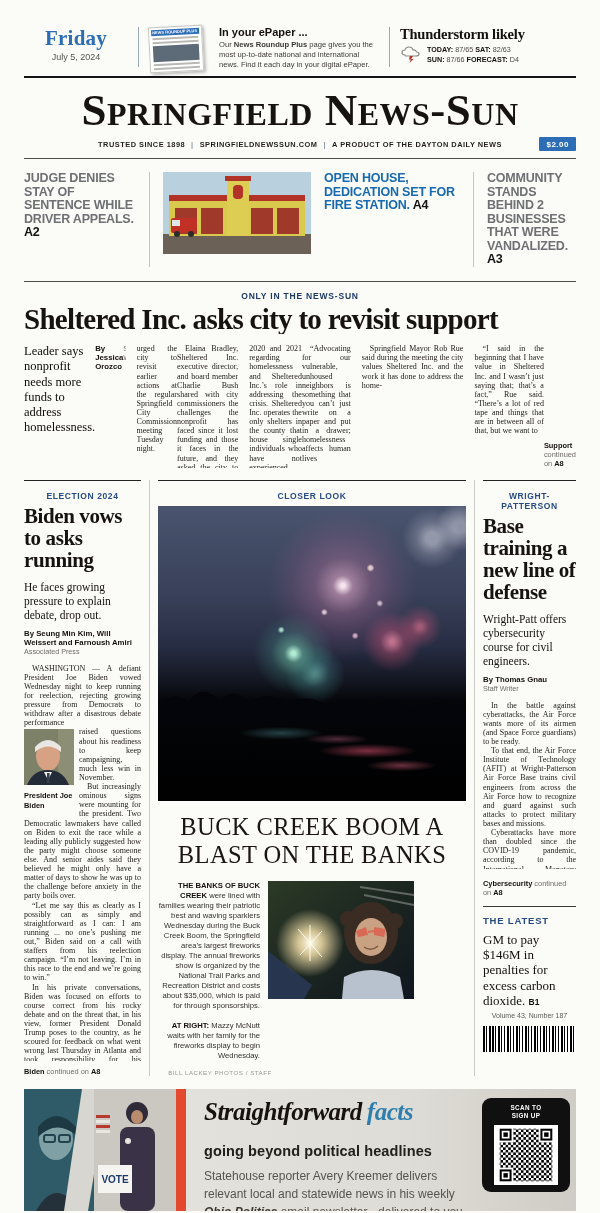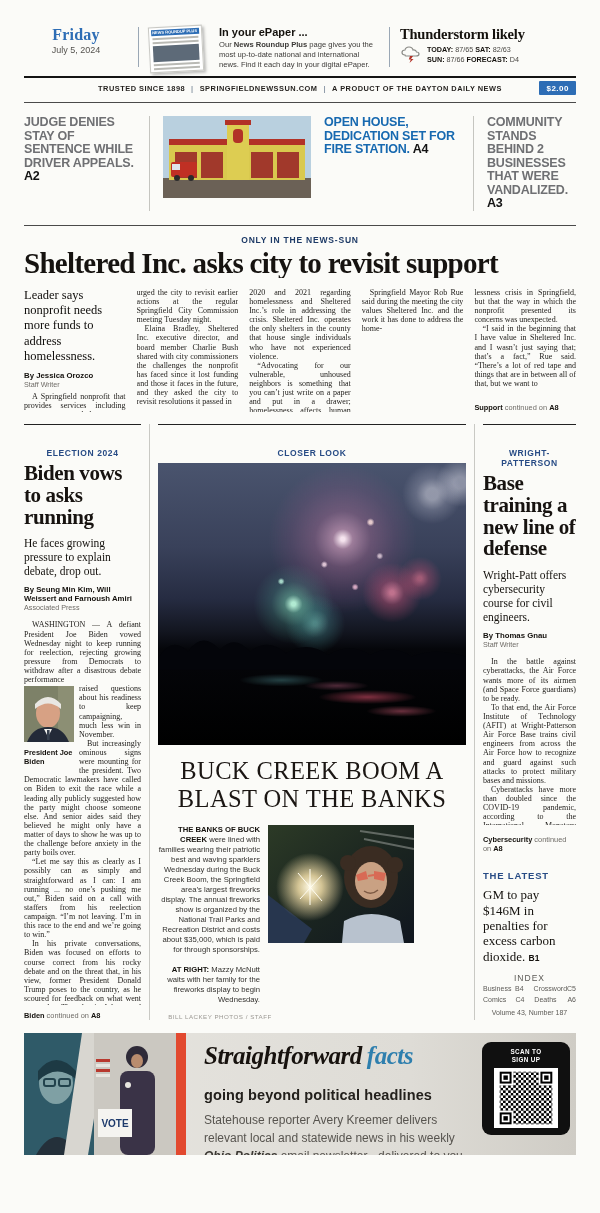--- a/index.html
+++ b/index.html
@@ -3,21 +3,21 @@
 <meta charset="utf-8">
 <style>
   *{margin:0;padding:0;box-sizing:border-box}
   html,body{background:#e9e9e7}
   body{width:600px;height:1213px;font-family:"Liberation Sans",sans-serif;color:#1b1b1b;overflow:hidden}
   .page{width:600px;height:1213px;background:#fbfbf8;padding:0 24px;position:relative;overflow:hidden}
 
   
   .topbar{display:flex;align-items:flex-start;gap:10px;padding-top:26px;height:76px}
   .tb-date{width:104px;text-align:center;flex:none}
-  .tb-day{font-family:"Liberation Serif",serif;font-weight:bold;font-size:16px;color:#2d6db5;letter-spacing:.2px}
+  .tb-day{font-family:"Liberation Serif",serif;font-weight:bold;font-size:21px;color:#2d6db5;letter-spacing:.2px}
   .tb-fulldate{font-size:9px;color:#55534f;margin-top:1px}
   .vsep{width:1px;background:#9aa7b5;height:40px;margin-top:1px;flex:none}
   .tb-epaper{flex:1;display:flex;gap:16px}
   .ep-thumb{width:54px;height:46px;flex:none;background:#fff;border:1px solid #c9c9c4;box-shadow:2px 2px 3px rgba(0,0,0,.25);transform:rotate(-3deg);overflow:hidden;padding:2px}
   .ep-thumb-bar{background:#2d6db5;color:#fff;font-size:4px;font-weight:bold;line-height:6px;height:6px;overflow:hidden;white-space:nowrap;padding-left:1px}
   .ep-line{height:2px;background:#b9b9b4;margin:2px 1px 0}
   .ep-photo{height:16px;background:#5d6a78;margin:2px 1px 0}
   .ep-text{max-width:244px}
   .ep-title{font-size:11px;font-weight:bold;color:#14110d}
   .ep-body{font-size:7.6px;line-height:1.3;color:#3c3a37;margin-top:2px}
@@ -46,32 +46,32 @@
   .t2{width:136px;flex:none}
   .t3{flex:1}
   .tsep{width:1px;background:#c5c5c0;align-self:stretch;flex:none}
   .t-img{width:148px;height:82px;flex:none}
 
   
   .lead{padding-top:9px}
   .kicker{font-size:8.5px;font-weight:bold;color:#1d3a66;letter-spacing:.8px;text-align:center}
   .lead-headline{font-family:"Liberation Serif",serif;font-weight:bold;font-size:29px;letter-spacing:-.7px;color:#161310;line-height:1.05;margin:3px 0 10px;white-space:nowrap;overflow:hidden}
   .lead-grid{display:flex;gap:11px;height:124px;overflow:hidden}
-  .lead-col{flex:1;overflow:hidden;display:flex;flex-direction:column}
+  .lead-col{flex:1;overflow:hidden;display:flex;flex-direction:row}
   .deck{font-family:"Liberation Serif",serif;font-size:12.5px;line-height:1.22;color:#0e0c0a;margin-bottom:7px}
   .byline{font-size:7.8px;font-weight:bold;color:#14110d}
   .byrole{font-size:7.2px;color:#6e6b66;margin-bottom:3px}
   p.bodytext{font-family:"Liberation Serif",serif;font-size:8px;line-height:1.14;text-align:justify;text-indent:8px;color:#1d1b18}
   p.bodytext.cont{text-indent:0}
   .cont-line{margin-top:auto;padding-top:6px;font-size:7.4px;color:#6e6b66}
   .cont-line b{color:#14110d}
 
   
   .sections{display:flex;margin-top:12px;height:596px;overflow:hidden}
-  .sec{border-top:1.5px solid #222;padding-top:23px;overflow:hidden;display:flex;flex-direction:column}
+  .sec{border-top:1.5px solid #222;padding-top:10px;overflow:hidden;display:flex;flex-direction:column}
   .sec-left{width:117px;flex:none}
   .sec-center{width:308px;flex:none}
   .sec-right{flex:1}
   .sec-vsep{width:1px;background:#c9c9c4;margin:0 8px;flex:none}
   .kicker-col{font-size:8.5px;font-weight:bold;color:#274b85;letter-spacing:.6px;text-align:center}
   .col-headline{font-family:"Liberation Serif",serif;font-weight:bold;font-size:21px;line-height:1.04;letter-spacing:-.4px;color:#171310;margin-top:5px}
   .col-deck{font-family:"Liberation Serif",serif;font-size:11.5px;line-height:1.22;color:#14110d;margin-top:8px}
   .col-by{margin-top:7px}
   .col-body{margin-top:5px;overflow:hidden;flex:1}
   .col-body p{margin-bottom:0}
@@ -167,20 +167,23 @@
         </svg>
         <div class="w-lines">
           <div><b>TODAY:</b> <span>87/65</span> <b>SAT:</b> <span>82/63</span></div>
           <div><b>SUN:</b> <span>87/66</span> <b>FORECAST:</b> <span>D4</span></div>
         </div>
       </div>
     </div>
   </div>
   <div class="rule-black"></div>
 
+  <div class="masthead">
+    <h1>Springfield News-Sun</h1>
+  </div>
   <div class="trustbar">
     <span>TRUSTED SINCE 1898</span><span class="trust-sep">|</span><span>SPRINGFIELDNEWSSUN.COM</span><span class="trust-sep">|</span><span>A PRODUCT OF THE DAYTON DAILY NEWS</span>
     <span class="price-badge">$2.00</span>
   </div>
   <div class="rule-thin"></div>
 
   <div class="teasers">
     <div class="teaser t-gray t1"><span>Judge denies stay of sentence while driver appeals. </span><span class="pg">A2</span></div>
     <div class="tsep"></div>
     <svg class="t-img" viewBox="0 0 148 82">
@@ -221,21 +224,20 @@
         <p class="bodytext">Elaina Bradley, Sheltered Inc. executive director, and board member Charlie Bush shared with city commissioners the challenges the nonprofit has faced since it lost funding and those it faces in the future, and they asked the city to revisit resolutions it passed in</p>
       </div>
       <div class="lead-col">
         <p class="bodytext cont">2020 and 2021 regarding homelessness and Sheltered Inc.’s role in addressing the crisis. Sheltered Inc. operates the only shelters in the county that house single individuals who have not experienced violence.</p>
         <p class="bodytext">“Advocating for our vulnerable, unhoused neighbors is something that you can’t just write on a paper and put in a drawer; homelessness affects human lives</p>
       </div>
       <div class="lead-col">
         <p class="bodytext">Springfield Mayor Rob Rue said during the meeting the city values Sheltered Inc. and the work it has done to address the home-</p>
       </div>
       <div class="lead-col">
-        <p class="bodytext cont">lessness crisis in Springfield, but that the way in which the nonprofit presented its concerns was unexpected.</p>
         <p class="bodytext">“I said in the beginning that I have value in Sheltered Inc. and I wasn’t just saying that; that’s a fact,” Rue said. “There’s a lot of red tape and things that are in between all of that, but we want to</p>
         <div class="cont-line"><b>Support</b><span> continued on </span><b>A8</b></div>
       </div>
     </div>
   </div>
 
   <div class="sections">
 
     <div class="sec sec-left">
       <div class="kicker-col">ELECTION 2024</div>
@@ -335,35 +337,20 @@
         <p class="bodytext">In the battle against cyberattacks, the Air Force wants more of its airmen (and Space Force guardians) to be ready.</p>
         <p class="bodytext">To that end, the Air Force Institute of Technology (AFIT) at Wright-Patterson Air Force Base trains civil engineers from across the Air Force how to recognize and guard against such attacks to protect military bases and missions.</p>
         <p class="bodytext">Cyberattacks have more than doubled since the COVID-19 pandemic, according to the International Monetary Fund. Many attacks are focused on monetary gain. The number of ransomware attacks worldwide grew as much as 74% in the past year, Director of National Intelligence Avril Haines told Congress in May.</p>
       </div>
       <div class="cont-line" style="margin-top:4px"><b>Cybersecurity</b><span> continued on </span><b>A8</b></div>
 
       <div class="latest-rule"></div>
       <div class="latest-label">THE LATEST</div>
       <div class="latest-item"><span>GM to pay $146M in penalties for excess carbon dioxide. </span><span class="pg">B1</span></div>
 
-      <div class="index">
-        <div class="index-title">INDEX</div>
-        <div class="index-row">
-          <span class="ix-n1">Business</span>
-            <span class="ix-p1">B4</span>
-          <span class="ix-n2">Crossword</span>
-            <span class="ix-p2">C5</span>
-        </div>
-        <div class="index-row">
-          <span class="ix-n1">Comics</span>
-            <span class="ix-p1">C4</span>
-          <span class="ix-n2">Deaths</span>
-            <span class="ix-p2">A6</span>
-        </div>
-      </div>
       <div class="volume">Volume 43, Number 187</div>
       <div class="barcode">
         <div class="bc-bars"></div>
 
       </div>
     </div>
   </div>
 
   <div class="ad">
     <svg class="ad-photo" width="162" height="122" viewBox="0 0 162 122">

